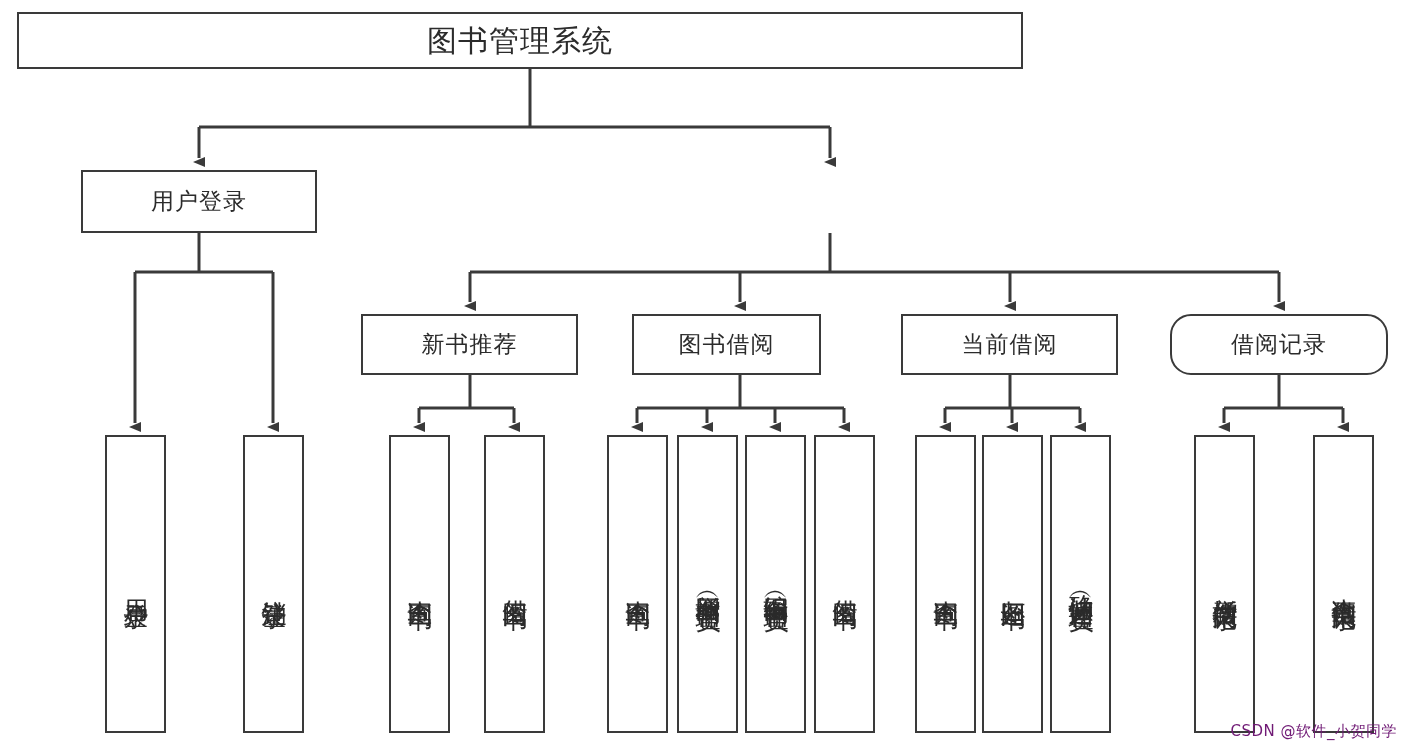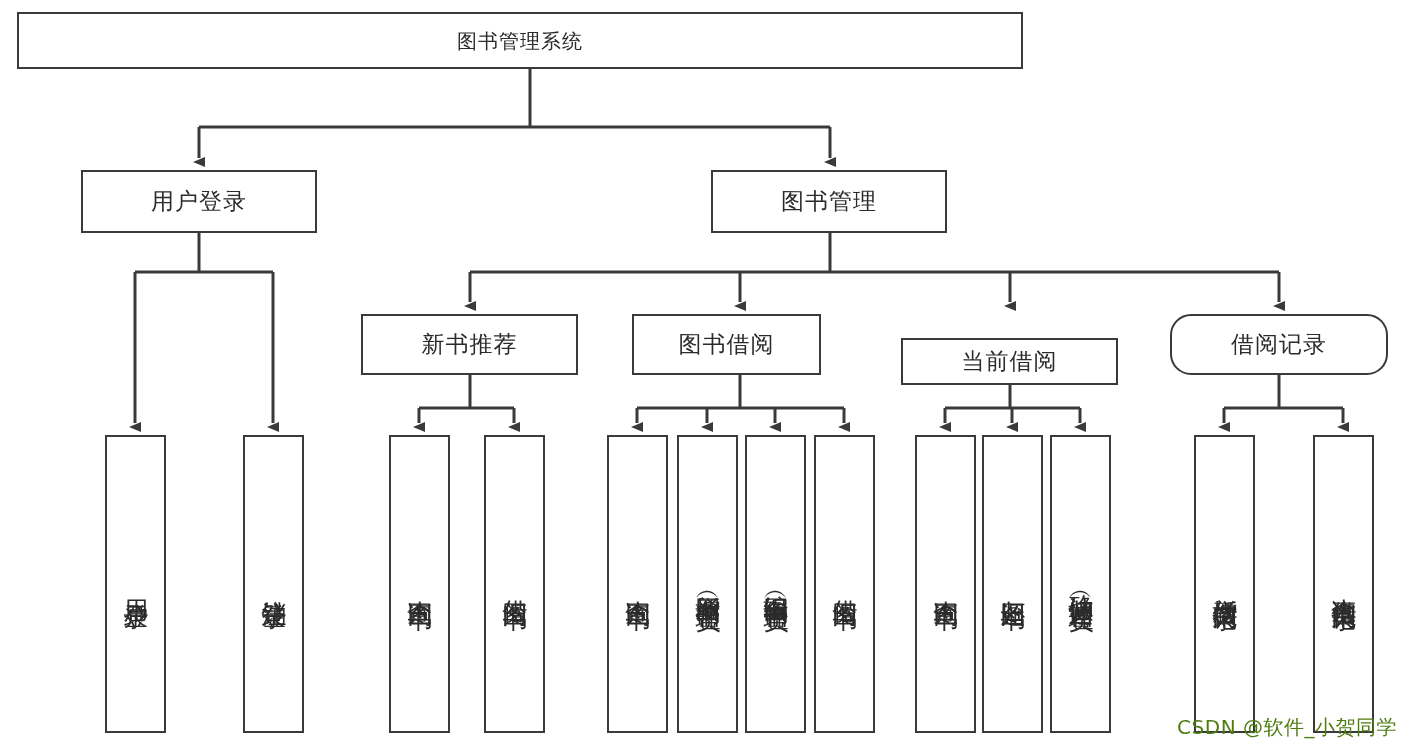--- a/index.html
+++ b/index.html
@@ -47,28 +47,28 @@
     line-height: 1.12;
     letter-spacing: 2px;
     padding-top: 4px;
     padding-bottom: 4px;
     align-items: center;
     justify-content: center;
     text-align: center;
     white-space: normal;
   }
   .node.root {
-    font-size: 20px;
+    font-size: 30px;
   }
   #watermark {
     position: absolute;
     right: 8px;
     bottom: 6px;
-    font-size: 20px;
-    color: #4d7c0f;
+    font-size: 15px;
+    color: #701a75;
     letter-spacing: 0.5px;
     white-space: nowrap;
     user-select: none;
   }
 </style>
 </head>
 <body>
 
 <div id="canvas">
 
@@ -118,25 +118,24 @@
       <path d="M1279,375 L1279,408"></path>
       <path d="M1224,408 L1343,408"></path>
       <path d="M1224,408 L1224,423" marker-end="url(#arrow)"></path>
       <path d="M1343,408 L1343,423" marker-end="url(#arrow)"></path>
     </g>
   </svg>
 
   <div class="node horiz root" style="left:17px;top:12px;width:1006px;height:57px;">图书管理系统</div>
 
   <div class="node horiz" style="left:81px;top:170px;width:236px;height:63px;">用户登录</div>
-  <div class="node horiz" style="left:711px;top:170px;width:236px;height:63px;">图书管理</div>
 
   <div class="node horiz" style="left:361px;top:314px;width:217px;height:61px;">新书推荐</div>
   <div class="node horiz" style="left:632px;top:314px;width:189px;height:61px;">图书借阅</div>
-  <div class="node horiz" style="left:901px;top:314px;width:217px;height:47px;margin-top:24px;">当前借阅</div>
+  <div class="node horiz" style="left:901px;top:314px;width:217px;height:61px;">当前借阅</div>
   <div class="node horiz" style="left:1170px;top:314px;width:218px;height:61px;border-radius:21px;">借阅记录</div>
 
   <div class="node vert" style="left:105px;top:435px;width:61px;height:298px;">用户登录</div>
   <div class="node vert" style="left:243px;top:435px;width:61px;height:298px;">注销登录</div>
 
   <div class="node vert" style="left:389px;top:435px;width:61px;height:298px;">查询图书</div>
   <div class="node vert" style="left:484px;top:435px;width:61px;height:298px;">借阅图书</div>
 
   <div class="node vert" style="left:607px;top:435px;width:61px;height:298px;">查询图书</div>
   <div class="node vert" style="left:677px;top:435px;width:61px;height:298px;">新增图书（管理员）</div>

